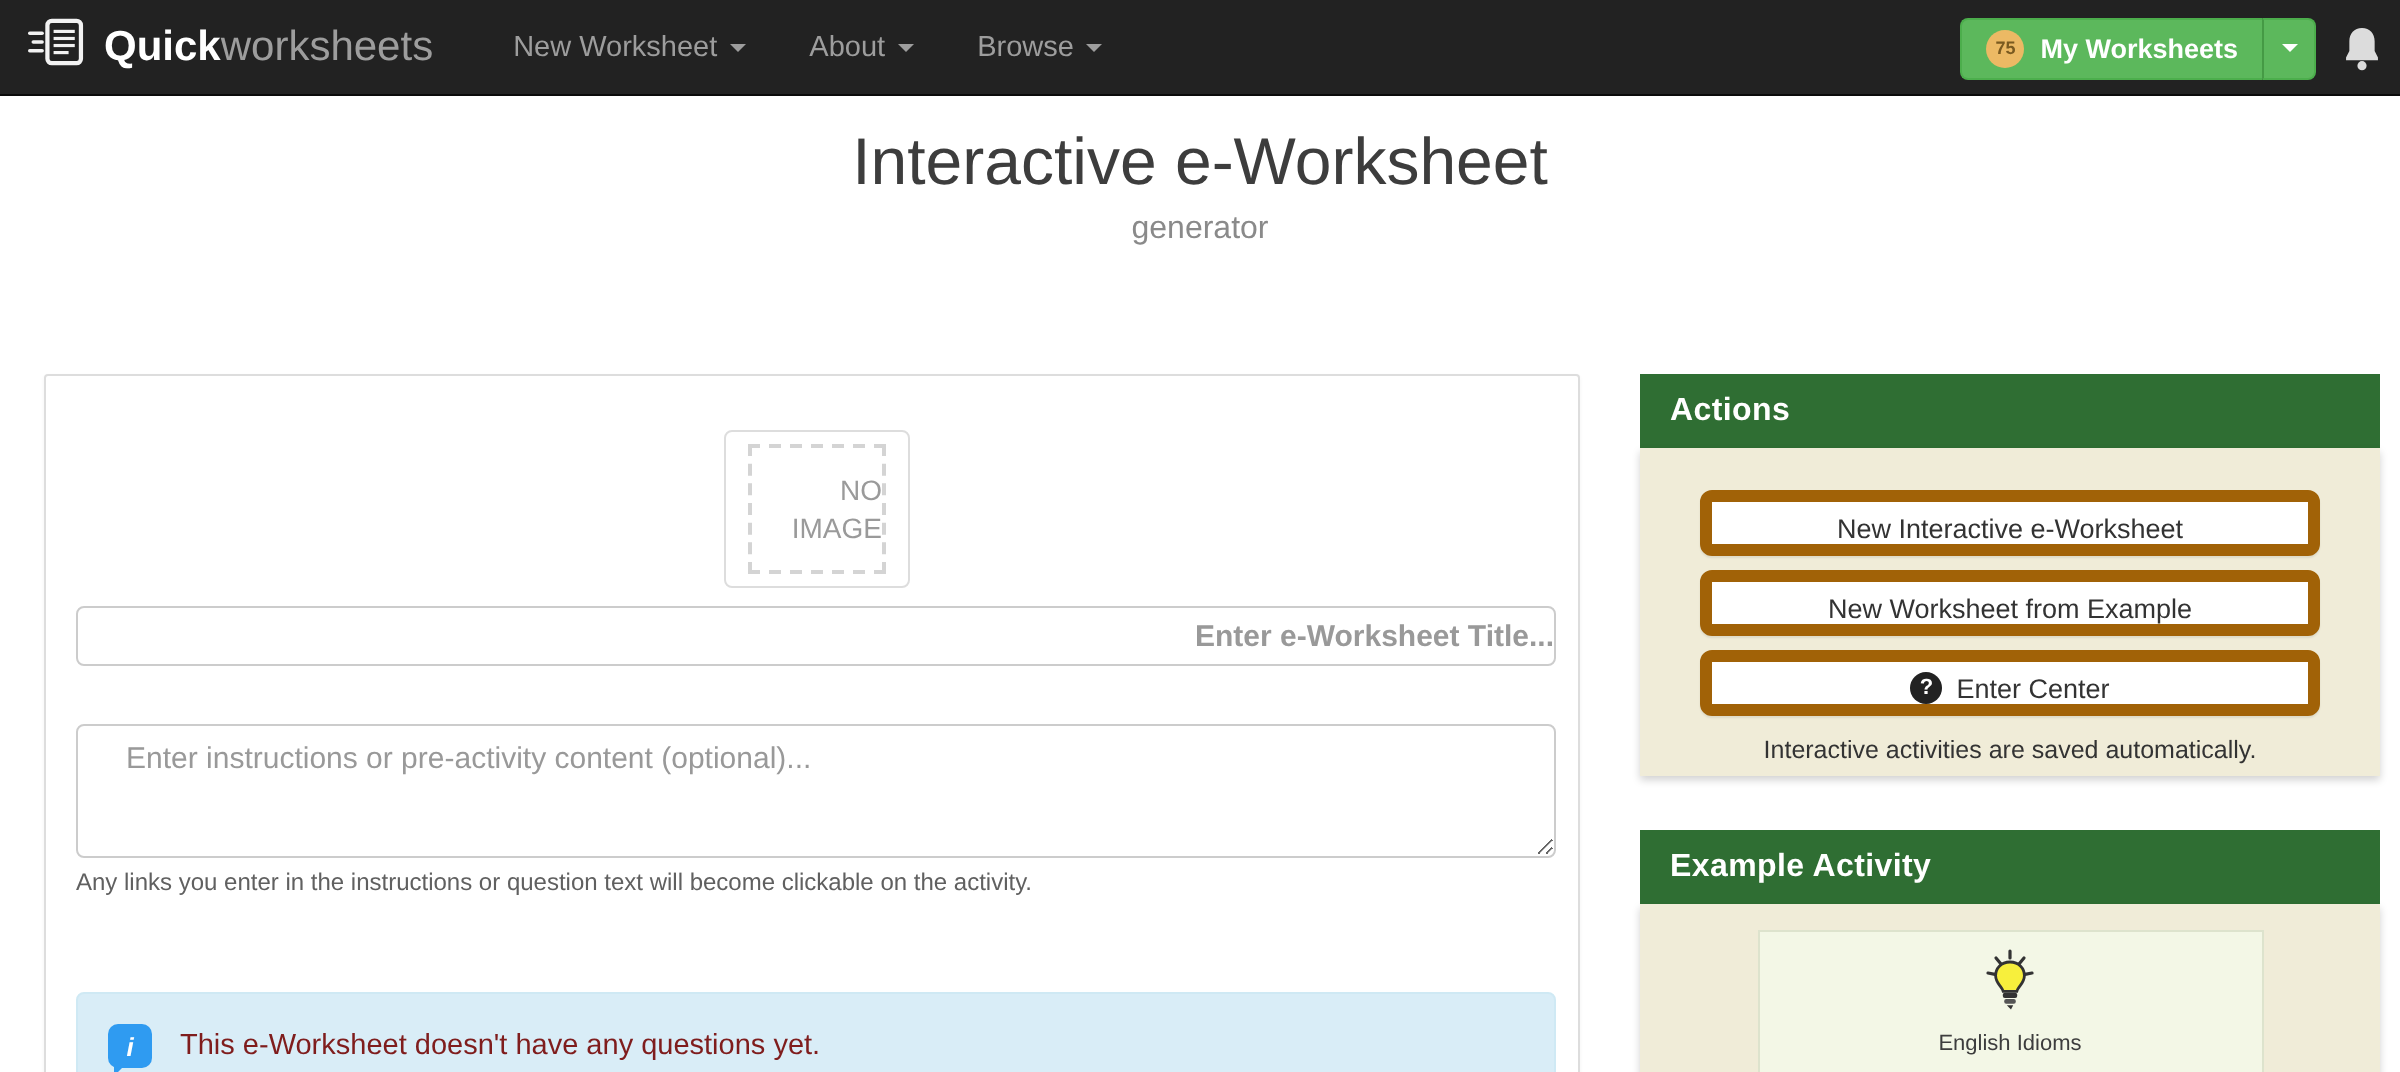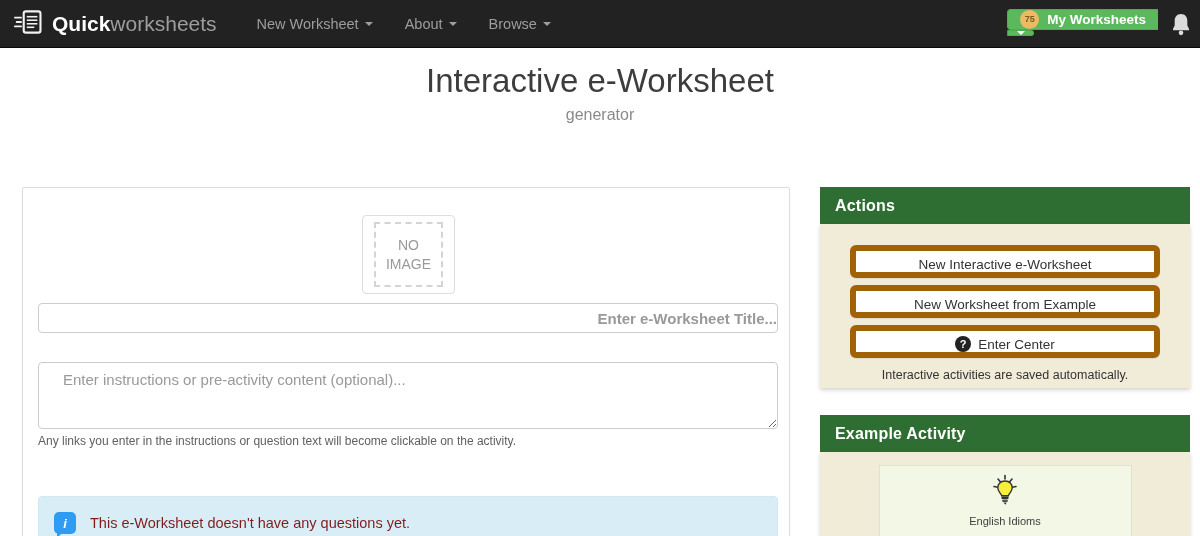--- a/index.html
+++ b/index.html
@@ -23,21 +23,21 @@
   .nav-item {
     color:#9d9d9d; font-size:14.5px; line-height:48px; padding:0 16px;
     text-decoration:none; display:flex; align-items:center; cursor:pointer; white-space:nowrap;
   }
   .caret {
     display:inline-block; width:0; height:0; margin-left:6px;
     border-left:4px solid transparent; border-right:4px solid transparent;
     border-top:4px solid currentColor;
   }
   .nav-right { position:absolute; right:6px; top:0; height:48px; display:flex; align-items:center; gap:12px; }
-  .btn-group { display:flex; height:31px;flex-direction:column; }
+  .btn-group { display:flex; height:31px; }
   .btn-mw {
     background:#5cb85c; border:1px solid #4cae4c; border-right:none;
     border-radius:4px 0 0 4px; color:#fff; font-size:13.5px; font-weight:bold;
     display:flex; align-items:center; gap:8px; padding:0 12px; cursor:pointer;
     font-family:inherit;
   }
   .btn-mw-caret {
     background:#5cb85c; border:1px solid #4cae4c; border-left:1px solid #459a45;
     border-radius:0 4px 4px 0; width:27px; color:#fff;
     display:flex; align-items:center; justify-content:center; cursor:pointer;
@@ -65,21 +65,21 @@
     background:#fff; border:1px solid #dddddd; border-radius:2px;
     box-shadow:0 1px 2px rgba(0,0,0,0.05);
   }
   .no-image-outer {
     position:absolute; left:339px; top:27px; width:93px; height:79px;
     background:#fff; border:1px solid #ddd; border-radius:4px;
     display:flex; align-items:center; justify-content:center; cursor:pointer;
   }
   .no-image-inner {
     width:69px; height:65px; border:2px dashed #d4d4d4;
-    display:flex; align-items:center; justify-content:center; text-align:center;
+    display:flex; align-items:center; justify-content:center; text-align:right;
     color:#9a9a9a; font-size:14px; line-height:1.3;
   }
   .title-input {
     position:absolute; left:15px; top:115px; width:740px; height:30px;
     border:1px solid #ccc; border-radius:4px; text-align:right;
     font-family:inherit; font-size:15px; font-weight:bold; color:#555;
   }
   .title-input::placeholder { color:#999; opacity:1; }
   .instr-textarea {
     position:absolute; left:15px; top:174px; width:740px; height:67px;

